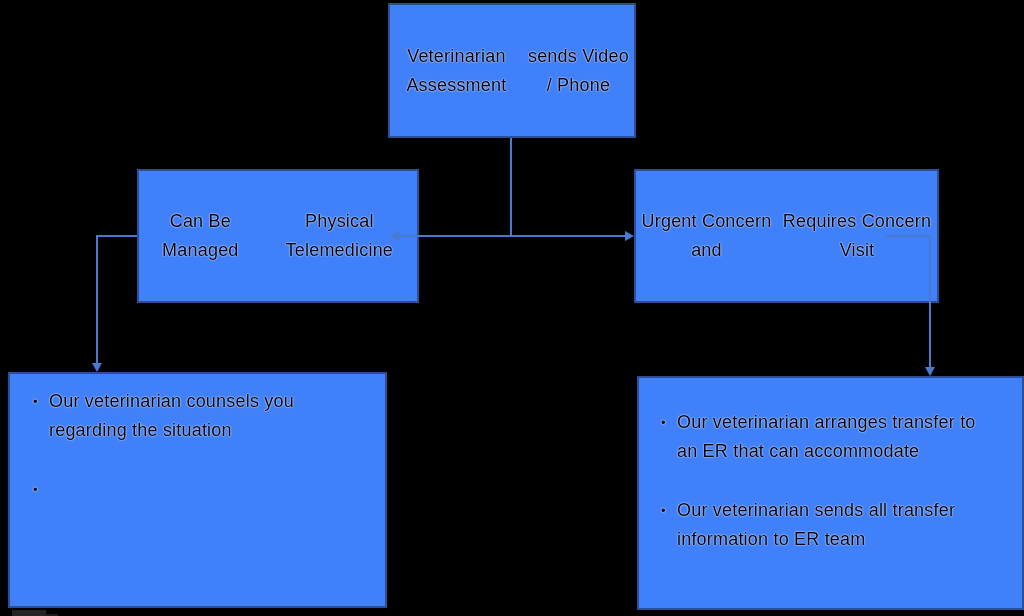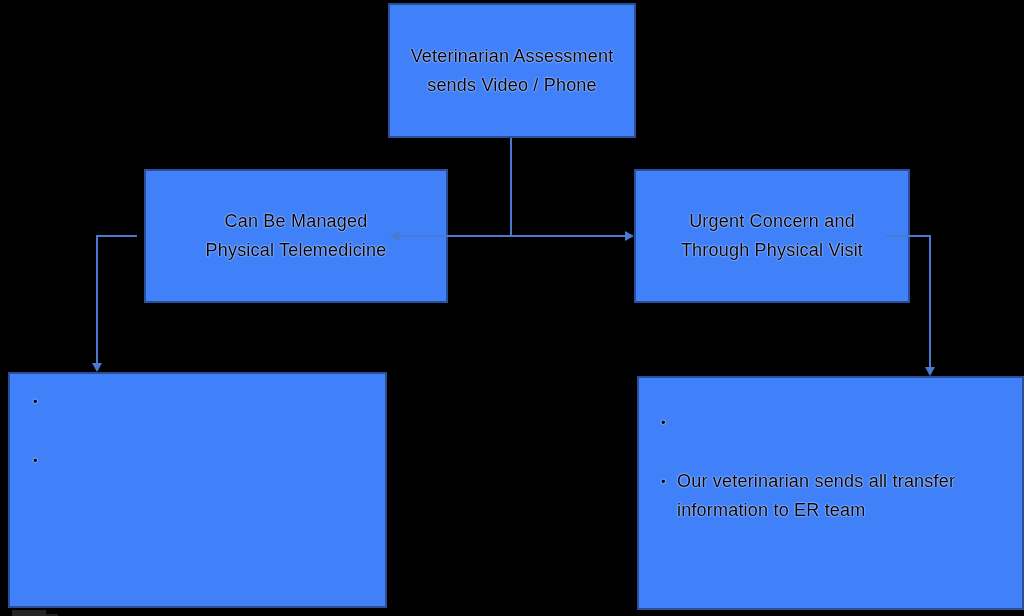--- a/index.html
+++ b/index.html
@@ -20,21 +20,21 @@
   }
   .node{
     position:absolute;
     background:var(--fill);
     border:2px solid var(--border);
     box-sizing:border-box;
     color:var(--txt);
     text-shadow:0 0 2px var(--glow), 0 0 1px var(--glow);
   }
   .node.center{
-    display:flex;flex-direction:column;
+    display:flex;flex-direction:row;
     align-items:center;justify-content:center;
     text-align:center;
     font-size:18px;line-height:29px;
     letter-spacing:0.2px;
   }
   .node.panel{
     font-size:18px;line-height:29px;
     letter-spacing:0.2px;
   }
   .node.panel ul{
@@ -87,45 +87,47 @@
 </head>
 <body>
 
 <div class="canvas">
 
   <div class="node center" style="left:388px;top:3px;width:248px;height:135px;">
     <div>Veterinarian Assessment</div>
     <div>sends Video / Phone</div>
   </div>
 
-  <div class="node center" style="left:137px;top:169px;width:304px;height:134px;margin-left:7px;">
+  <div class="node center" style="left:137px;top:169px;width:282px;height:134px;">
     <div>Can Be Managed</div>
     <div>Physical Telemedicine</div>
   </div>
 
-  <div class="node center" style="left:634px;top:169px;width:276px;height:134px;">
+  <div class="node center" style="left:634px;top:169px;width:305px;height:134px;">
     <div>Urgent Concern and</div>
-    <div>Through Physical Visit</div>
+    <div>Requires Concern Visit</div>
   </div>
 
   <div class="node panel" id="panel-left" style="left:8px;top:372px;width:379px;height:236px;">
     <ul>
       <li>
         <span class="bullet-dot">•</span>
+        <span class="li-text">Our veterinarian counsels you regarding the situation</span>
       </li>
       <li>
         <span class="bullet-dot">•</span>
       </li>
     </ul>
   </div>
 
   <div class="node panel" id="panel-right" style="left:637px;top:376px;width:387px;height:234px;">
     <ul>
       <li>
         <span class="bullet-dot">•</span>
+        <span class="li-text">Our veterinarian arranges transfer to an ER that can accommodate</span>
       </li>
       <li>
         <span class="bullet-dot">•</span>
         <span class="li-text">Our veterinarian sends all transfer information to ER team</span>
       </li>
     </ul>
   </div>
 
   <div class="conn" style="left:510px;top:138px;width:2px;height:98px;"></div>
 

